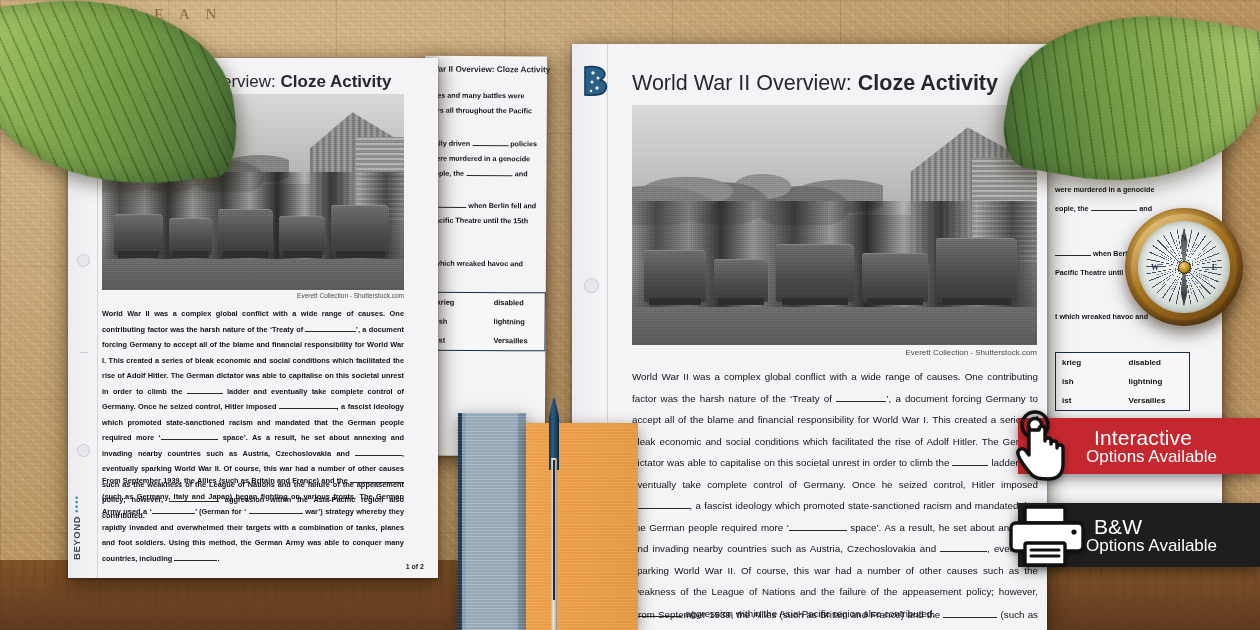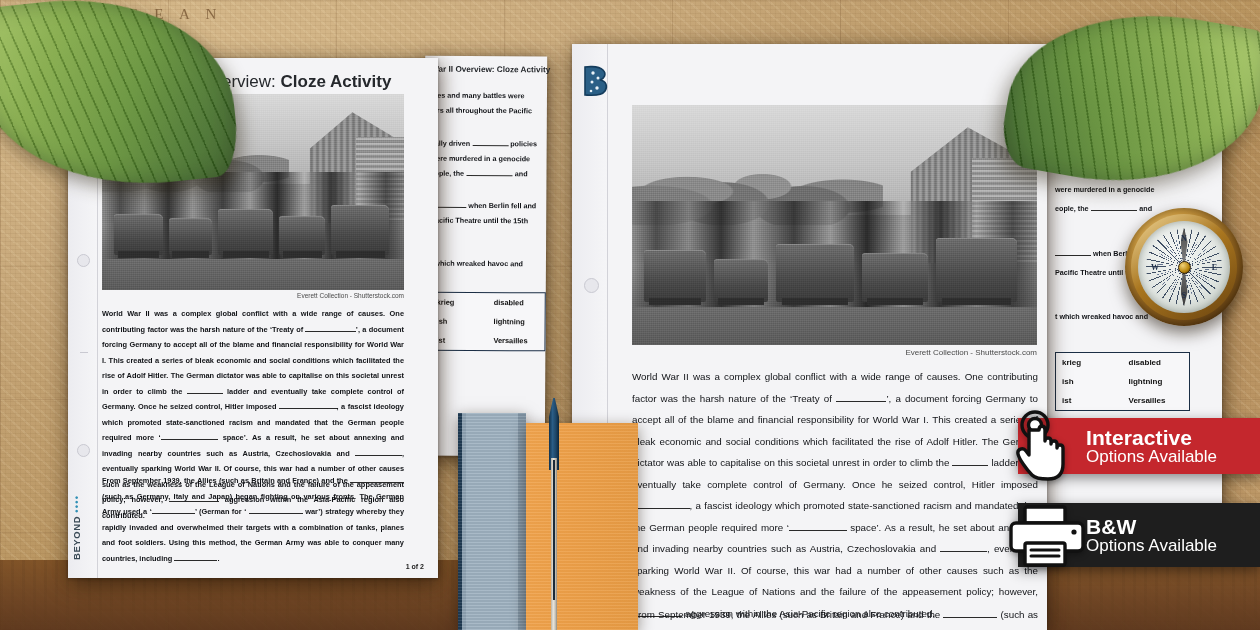--- a/index.html
+++ b/index.html
@@ -328,21 +328,21 @@
   }
   #badge-interactive{
     left:1018px; top:418px; width:242px; height:56px;
     background:#c4272d;
   }
   #badge-bw{
     left:1018px; top:503px; width:242px; height:64px;
     background:#1e1e1e;
   }
   .badge .txt{ padding-left:68px; color:#fff; line-height:1.02; }
-  .badge .t1{ font-size:21px; font-weight:bold; letter-spacing:.1px; }
+  .badge .t1{ font-size:21px; font-weight:normal; letter-spacing:.1px;margin-left:8px; }
   .badge .t2{ font-size:17px; font-weight:normal; }
   #badge-bw .t1{ font-size:21px; }
   .badge-icon{
     position:absolute; left:-14px; top:50%;
     transform:translateY(-50%);
     width:76px; height:76px;
   }
   #badge-bw .badge-icon{ left:-10px; width:78px; height:66px; }
 
   
@@ -459,20 +459,24 @@
       <svg viewBox="0 0 30 34" width="30" height="34" aria-hidden="true">
         <path d="M5 3 C5 3 18 1 23 6 C27 10 24 15 20 16 C26 17 28 22 25 27 C21 33 8 31 5 31 Z" fill="#2a5f86" stroke="#143c5c" stroke-width="1.6"></path>
         <circle cx="13" cy="9" r="1.7" fill="#e9f2f8"></circle>
         <circle cx="18" cy="14" r="1.5" fill="#e9f2f8"></circle>
         <circle cx="12" cy="18" r="1.5" fill="#e9f2f8"></circle>
         <circle cx="17" cy="24" r="1.7" fill="#e9f2f8"></circle>
         <circle cx="11" cy="27" r="1.3" fill="#e9f2f8"></circle>
       </svg>
     </div>
 
+    <div class="doc-title" style="position:absolute;left:60px;top:27px;">
+      <span>World War II Overview:</span>
+      <b>Cloze Activity</b>
+    </div>
 
     <div class="photo" style="position:absolute;left:60px;top:61px;width:405px;height:240px;">
       <div class="sky"></div>
       <div class="treeline"></div>
       <div class="barn"></div>
       <div class="barn2"></div>
       <div class="ground"></div>
       <div class="convoy"></div>
       <div class="vehicles">
         <i style="left:1%;width:16%;height:72%"></i>

